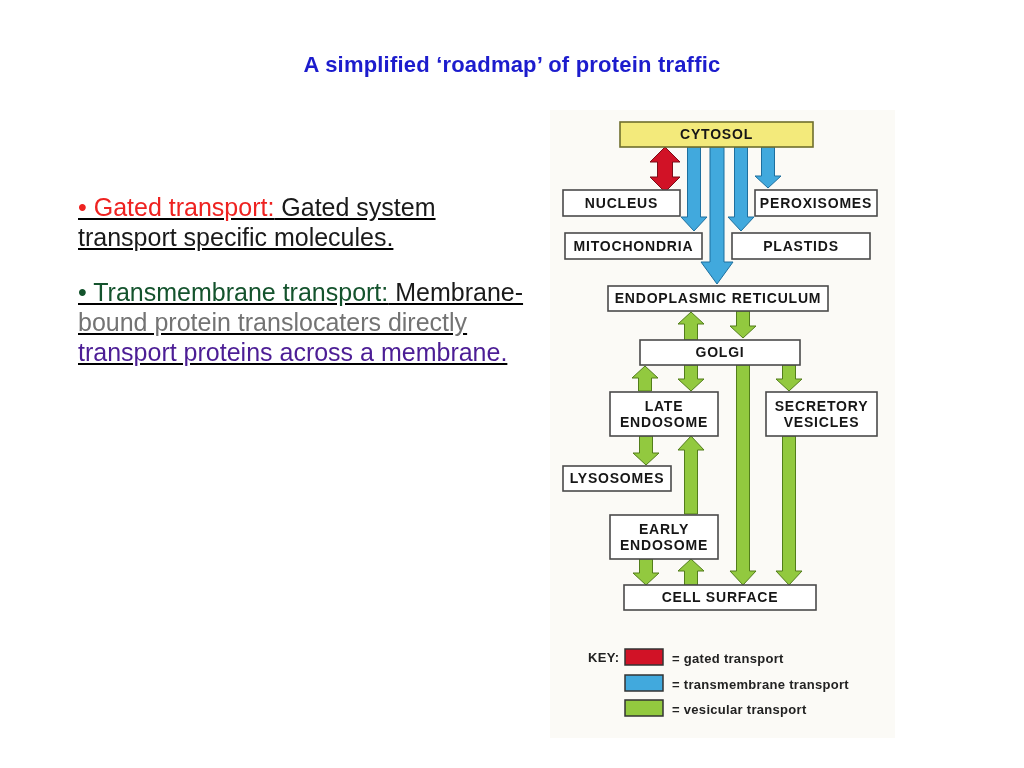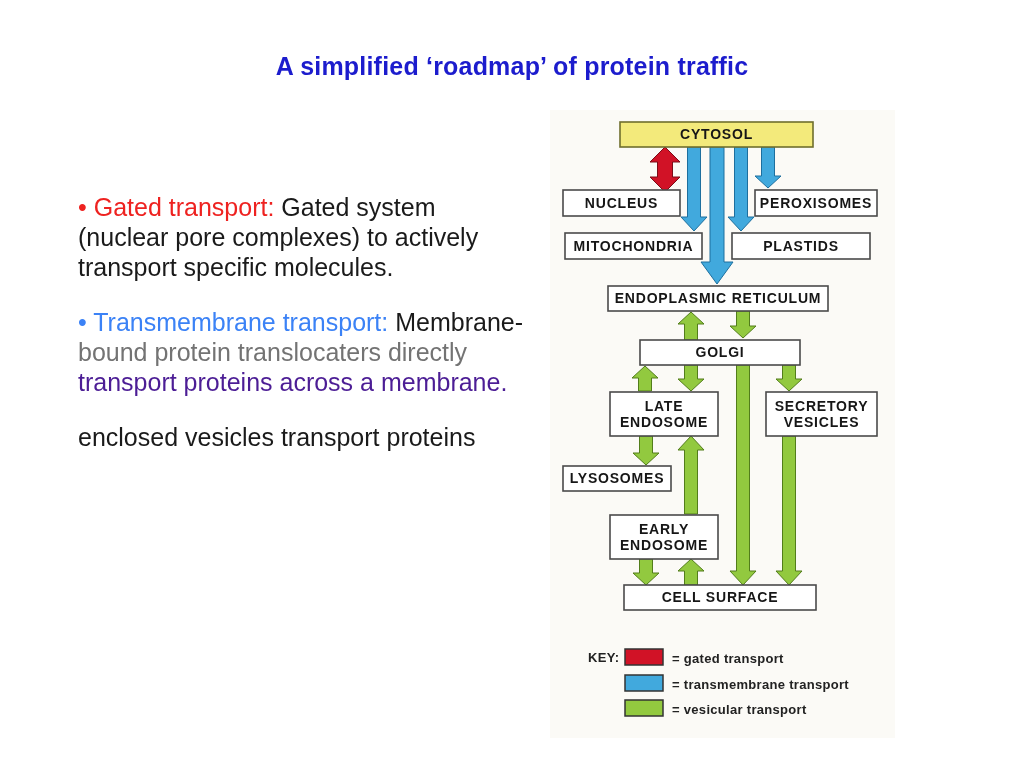--- a/index.html
+++ b/index.html
@@ -2,53 +2,51 @@
 <html><head>
 <meta charset="utf-8">
 <style>
   html,body{margin:0;padding:0;}
   body{
     width:1024px;height:768px;position:relative;background:#ffffff;
     font-family:"Liberation Sans",sans-serif;overflow:hidden;
   }
   .title{
     position:absolute;top:52px;left:0;width:100%;text-align:center;
-    font-size:25px;font-weight:bold;letter-spacing:.2px;
+    font-size:22px;font-weight:bold;letter-spacing:.2px;
   }
   #bullets{position:absolute;left:78px;top:192px;}
-  .para{margin:0 18px 25px 0;}
+  .para{margin:0 18px 25px 0;text-decoration:underline;}
   .line{font-size:25px;line-height:30px;white-space:nowrap;}
   svg#diagram{position:absolute;left:0;top:0;pointer-events:none;}
   .nlabel{
     font-family:"Liberation Sans",sans-serif;font-weight:bold;
     font-size:14px;letter-spacing:.8px;fill:#161616;
   }
   .klabel{
     font-family:"Liberation Sans",sans-serif;font-weight:bold;
     font-size:13px;letter-spacing:.3px;fill:#222;
   }
 </style>
 </head>
 <body>
 
 <div class="title" style="color: rgb(28, 28, 205);">A simplified ‘roadmap’ of protein traffic</div>
 
 <div id="bullets">
     <div class="para">
       <div class="line"><span style="color: rgb(238, 34, 32);">• Gated transport:</span><span style="color: rgb(26, 26, 26);"> Gated system</span></div>
-      <div class="line"><span style="color: rgb(26, 26, 26);">(nuclear pore complexes) to actively</span></div>
       <div class="line"><span style="color: rgb(26, 26, 26);">transport specific molecules.</span></div>
     </div>
     <div class="para">
-      <div class="line"><span style="color: #3b82f6;">• Transmembrane transport:</span><span style="color: rgb(26, 26, 26);"> Membrane-</span></div>
+      <div class="line"><span style="color: #14532d;">• Transmembrane transport:</span><span style="color: rgb(26, 26, 26);"> Membrane-</span></div>
       <div class="line"><span style="color: #737373;">bound protein translocaters directly</span></div>
       <div class="line"><span style="color: #4c1d95;">transport proteins across a membrane.</span></div>
     </div>
     <div class="para">
-      <div class="line"><span style="color: rgb(26, 26, 26);">enclosed vesicles transport proteins</span></div>
     </div>
   </div>
 
 <svg id="diagram" width="1024" height="768" viewBox="0 0 1024 768" xmlns="http://www.w3.org/2000/svg">
     <rect x="550" y="110" width="345" height="628" fill="#fbfaf6"></rect>
     <polygon points="665,147 680,162 672.5,162 672.5,177 680,177 665,192 650,177 657.5,177 657.5,162 650,162" fill="#d11226" stroke="#7c0b16" stroke-width="1"></polygon>
     <polygon points="687.5,147 700.5,147 700.5,217 707,217 694,231 681,217 687.5,217" fill="#41a9dd" stroke="#1d6f9e" stroke-width="1"></polygon>
     <polygon points="710,147 724,147 724,262 733,262 717,284 701,262 710,262" fill="#41a9dd" stroke="#1d6f9e" stroke-width="1"></polygon>
     <polygon points="734.5,147 747.5,147 747.5,217 754,217 741,231 728,217 734.5,217" fill="#41a9dd" stroke="#1d6f9e" stroke-width="1"></polygon>
     <polygon points="761.5,147 774.5,147 774.5,176 781,176 768,188 755,176 761.5,176" fill="#41a9dd" stroke="#1d6f9e" stroke-width="1"></polygon>

